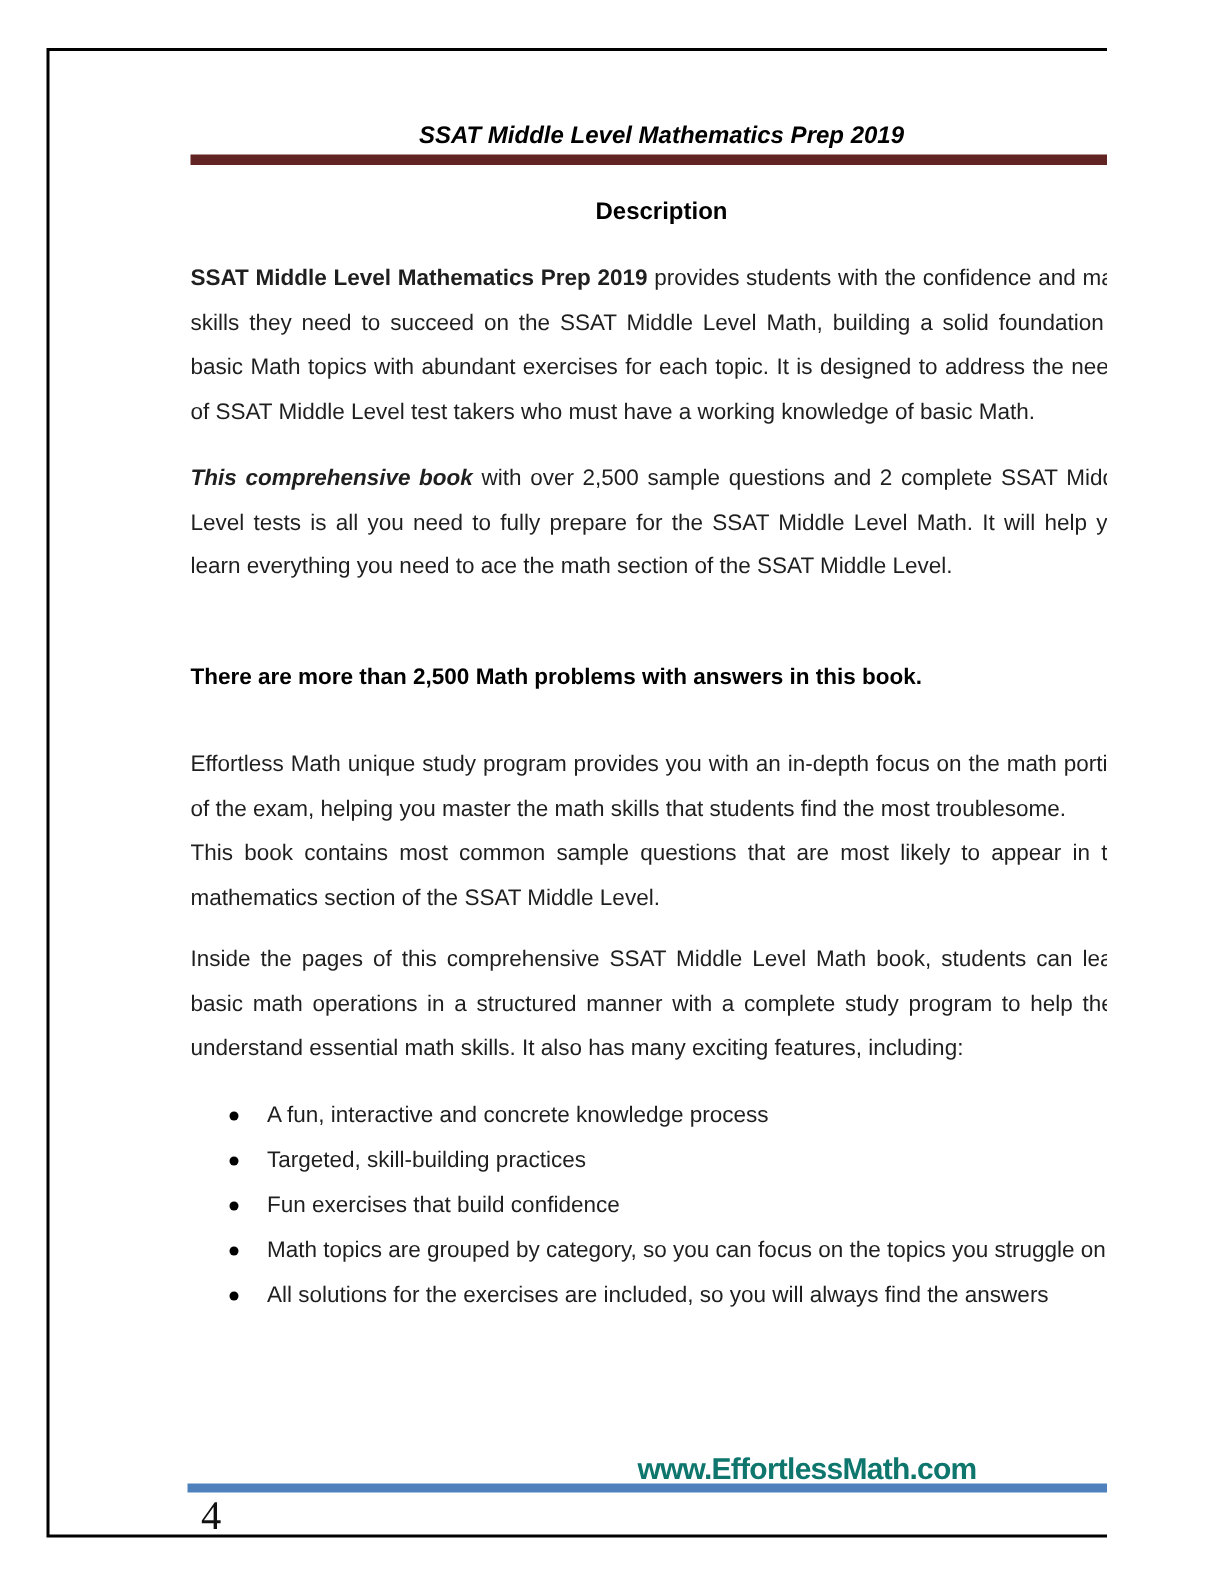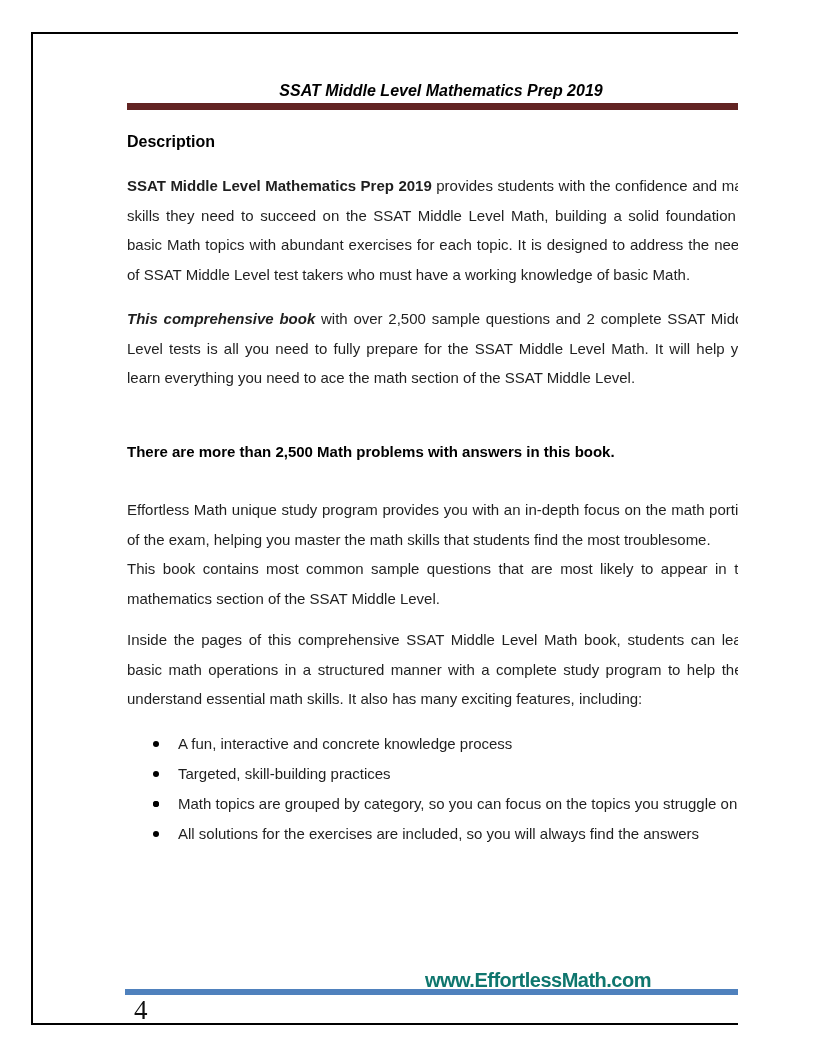--- a/index.html
+++ b/index.html
@@ -44,20 +44,21 @@
     margin-top: 2px;
     height: 7px;
     background: #622423;
   }
   .section-heading {
     margin-top: 23px;
     font-size: 16px;
     line-height: 18px;
     font-weight: bold;
     color: #000000;
+    text-align: center;
   }
   .para {
     font-size: 15px;
     line-height: 29.5px;
     text-align: justify;
   }
   .p1 { margin-top: 20px; }
   .p2 { margin-top: 13px; }
   .lead-bold { font-weight: bold; }
   .lead-bold-italic { font-weight: bold; font-style: italic; }
@@ -140,21 +141,21 @@
       <div class="para p4">
         <div>Effortless Math unique study program provides you with an in-depth focus on the math portion of the exam, helping you master the math skills that students find the most troublesome.</div>
         <div>This book contains most common sample questions that are most likely to appear in the mathematics section of the SSAT Middle Level.</div>
       </div>
 
       <p class="para p5">Inside the pages of this comprehensive SSAT Middle Level Math book, students can learn basic math operations in a structured manner with a complete study program to help them understand essential math skills. It also has many exciting features, including:</p>
 
       <ul class="bullet-list">
         <li><span class="bullet-dot"></span><span>A fun, interactive and concrete knowledge process</span></li>
         <li><span class="bullet-dot"></span><span>Targeted, skill-building practices</span></li>
-        <li><span class="bullet-dot"></span></li>
+        <li><span class="bullet-dot"></span><span>Fun exercises that build confidence</span></li>
         <li><span class="bullet-dot"></span><span>Math topics are grouped by category, so you can focus on the topics you struggle on</span></li>
         <li><span class="bullet-dot"></span><span>All solutions for the exercises are included, so you will always find the answers</span></li>
       </ul>
 
     </div>
 
     <div class="footer-bar"></div>
     <div class="footer-page-number">4</div>
     <div class="footer-site">www.EffortlessMath.com</div>
   </div>

